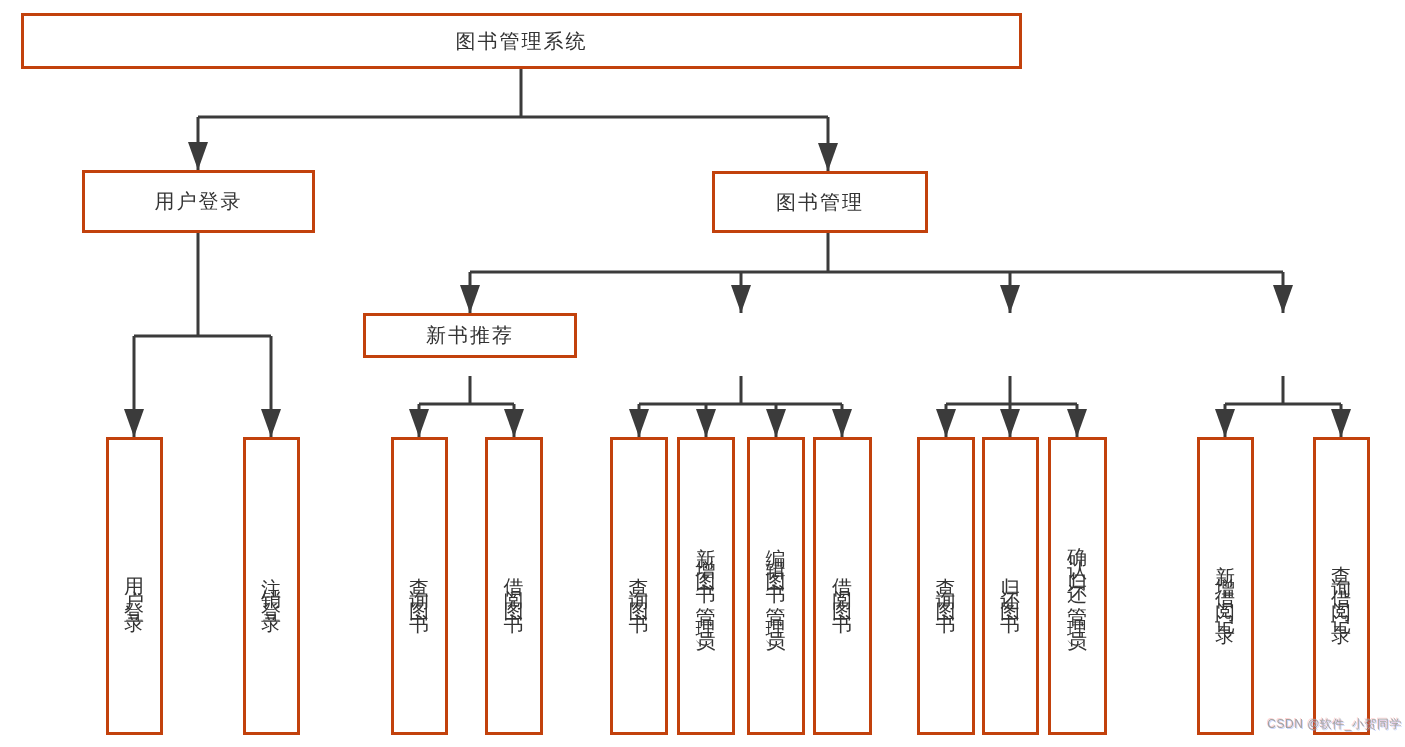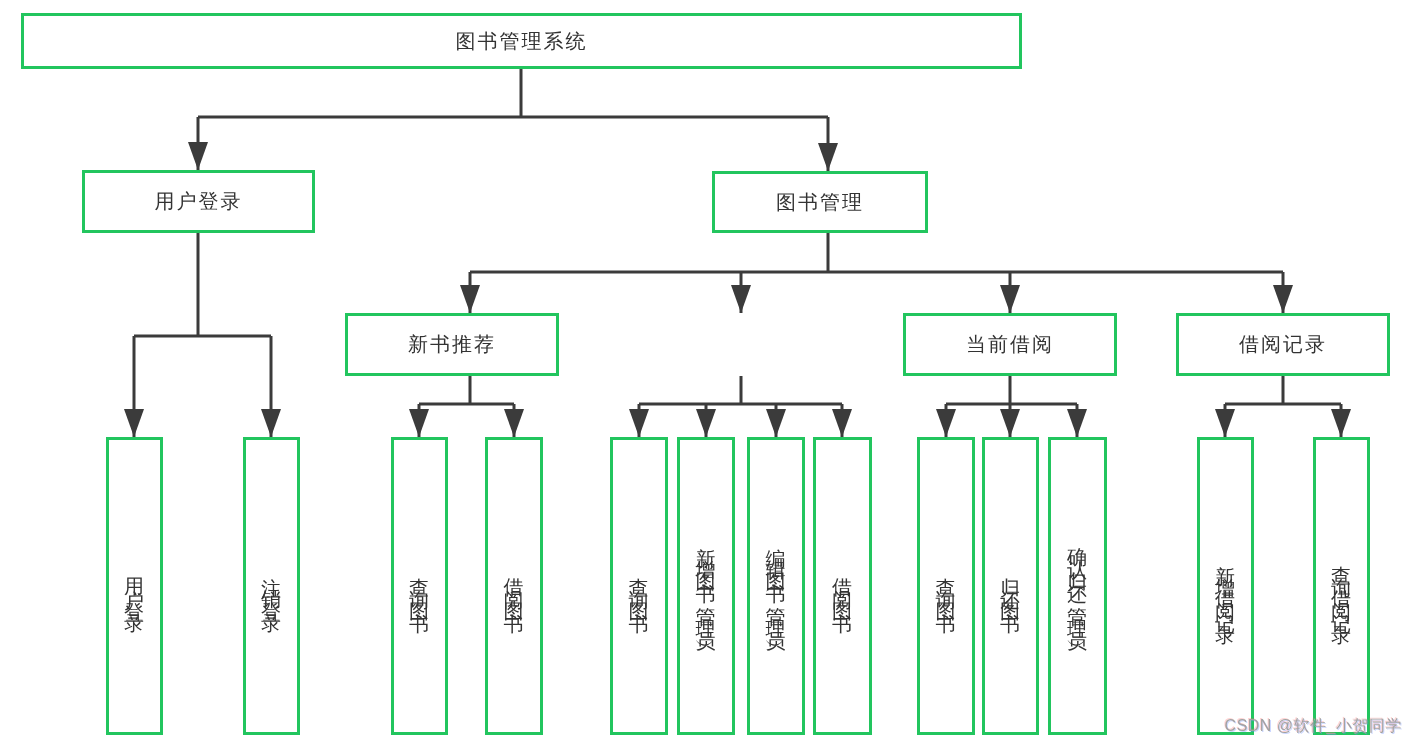--- a/index.html
+++ b/index.html
@@ -18,21 +18,21 @@
   .wires {
     position: absolute;
     left: 0;
     top: 0;
     z-index: 1;
   }
   .node {
     position: absolute;
     box-sizing: border-box;
     background: #ffffff;
-    border: 3px solid #22c55e;
+    border: 3px solid #c2410c;
     display: flex;
     align-items: center;
     justify-content: center;
     color: #333333;
     z-index: 2;
   }
   .node.h span {
     font-size: 20px;
     letter-spacing: 2px;
     white-space: nowrap;
@@ -42,21 +42,21 @@
     text-orientation: mixed;
     font-size: 20px;
     letter-spacing: 12px;
     line-height: 1;
   }
   .watermark {
     position: absolute;
     right: 3px;
     top: 716px;
     z-index: 3;
-    font-size: 16px;
+    font-size: 12px;
     letter-spacing: 0.5px;
     color: #a2a2a2;
     text-shadow: 1px 1px 0 rgba(110, 140, 255, 0.35), -1px -1px 0 rgba(255, 110, 110, 0.30);
     white-space: nowrap;
   }
 </style>
 </head>
 <body>
 
 <div class="stage">
@@ -103,28 +103,22 @@
     <span>图书管理系统</span>
   </div>
 
   <div class="node h" style="left:82px; top:170px; width:233px; height:63px">
     <span>用户登录</span>
   </div>
   <div class="node h" style="left:712px; top:171px; width:216px; height:62px">
     <span>图书管理</span>
   </div>
 
-  <div class="node h" style="left:345px; top:313px; width:214px; height:63px">
+  <div class="node h" style="left:363px; top:313px; width:214px; height:45px">
     <span>新书推荐</span>
-  </div>
-  <div class="node h" style="left:903px; top:313px; width:214px; height:63px">
-    <span>当前借阅</span>
-  </div>
-  <div class="node h" style="left:1176px; top:313px; width:214px; height:63px">
-    <span>借阅记录</span>
   </div>
 
   <div class="node v" style="left:106px; top:437px; width:57px; height:298px">
     <span>用户登录</span>
   </div>
   <div class="node v" style="left:243px; top:437px; width:57px; height:298px">
     <span>注销登录</span>
   </div>
 
   <div class="node v" style="left:391px; top:437px; width:57px; height:298px">

